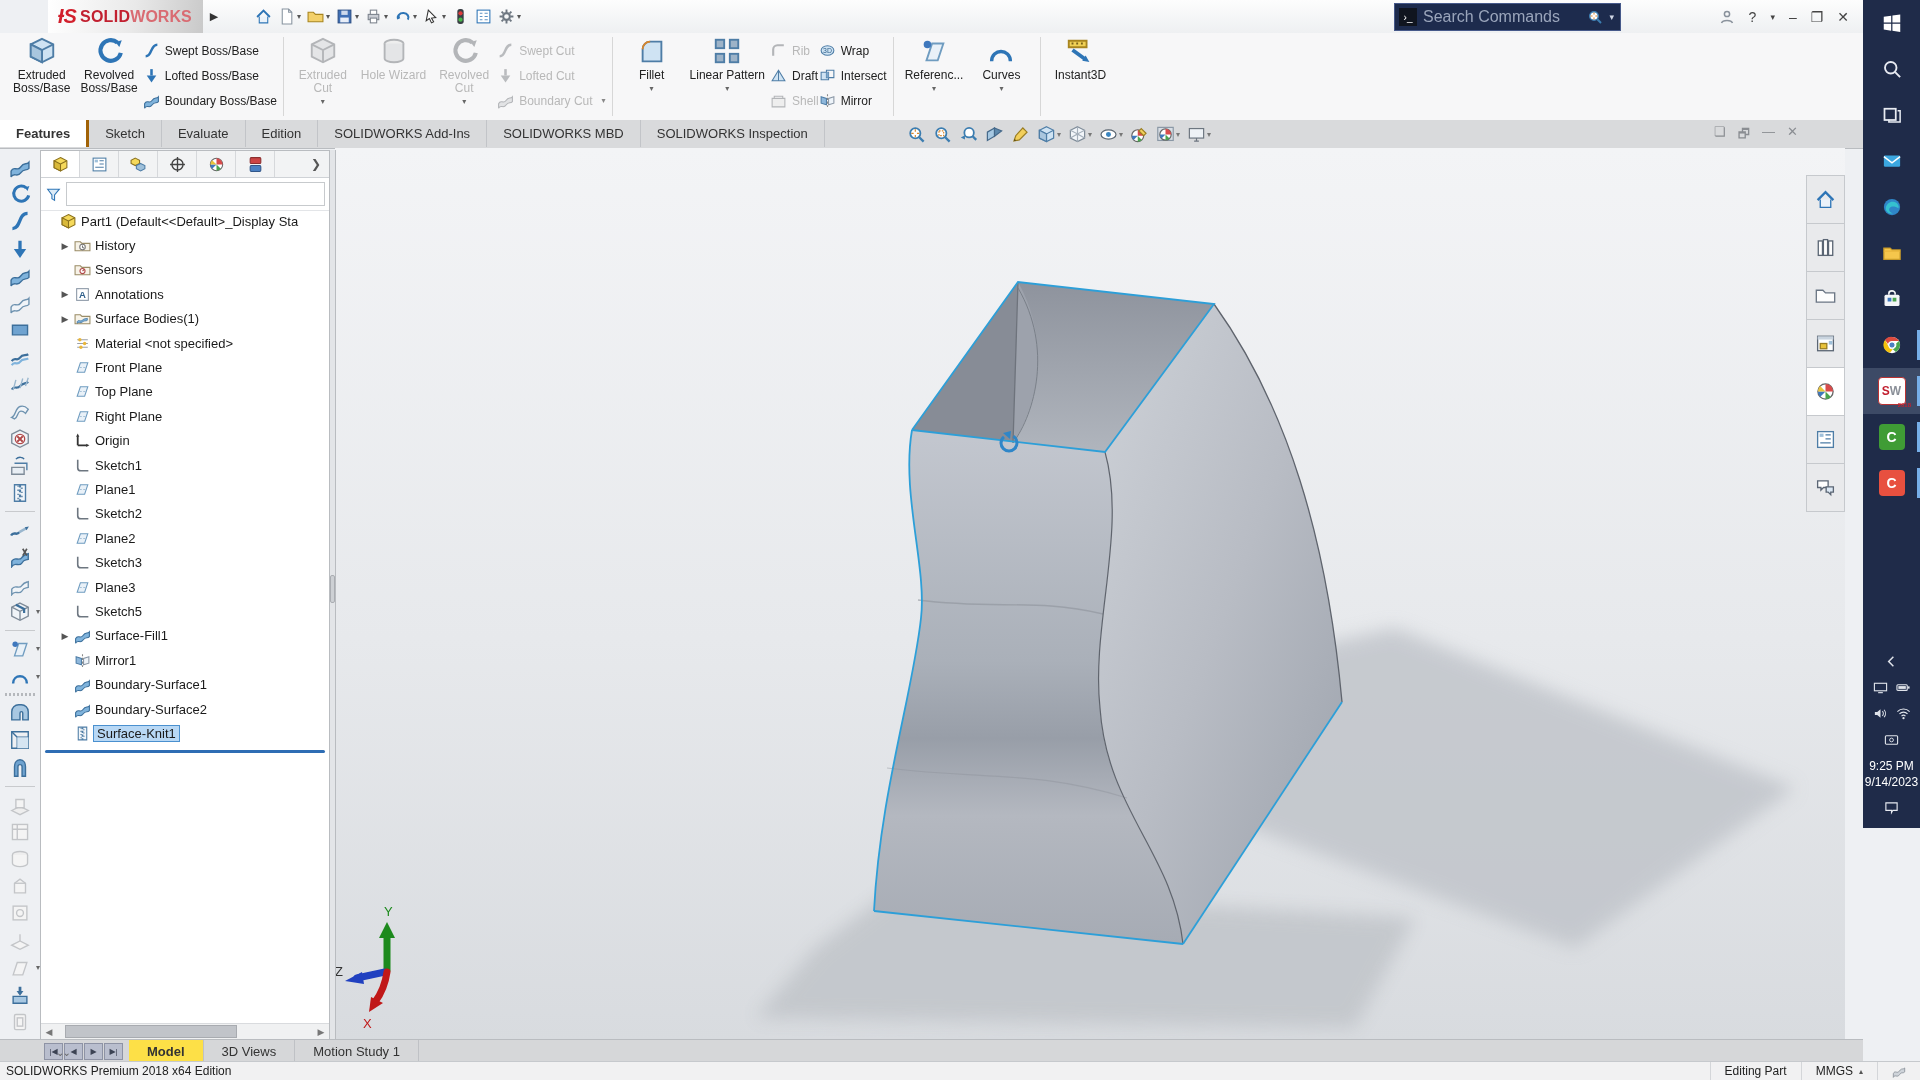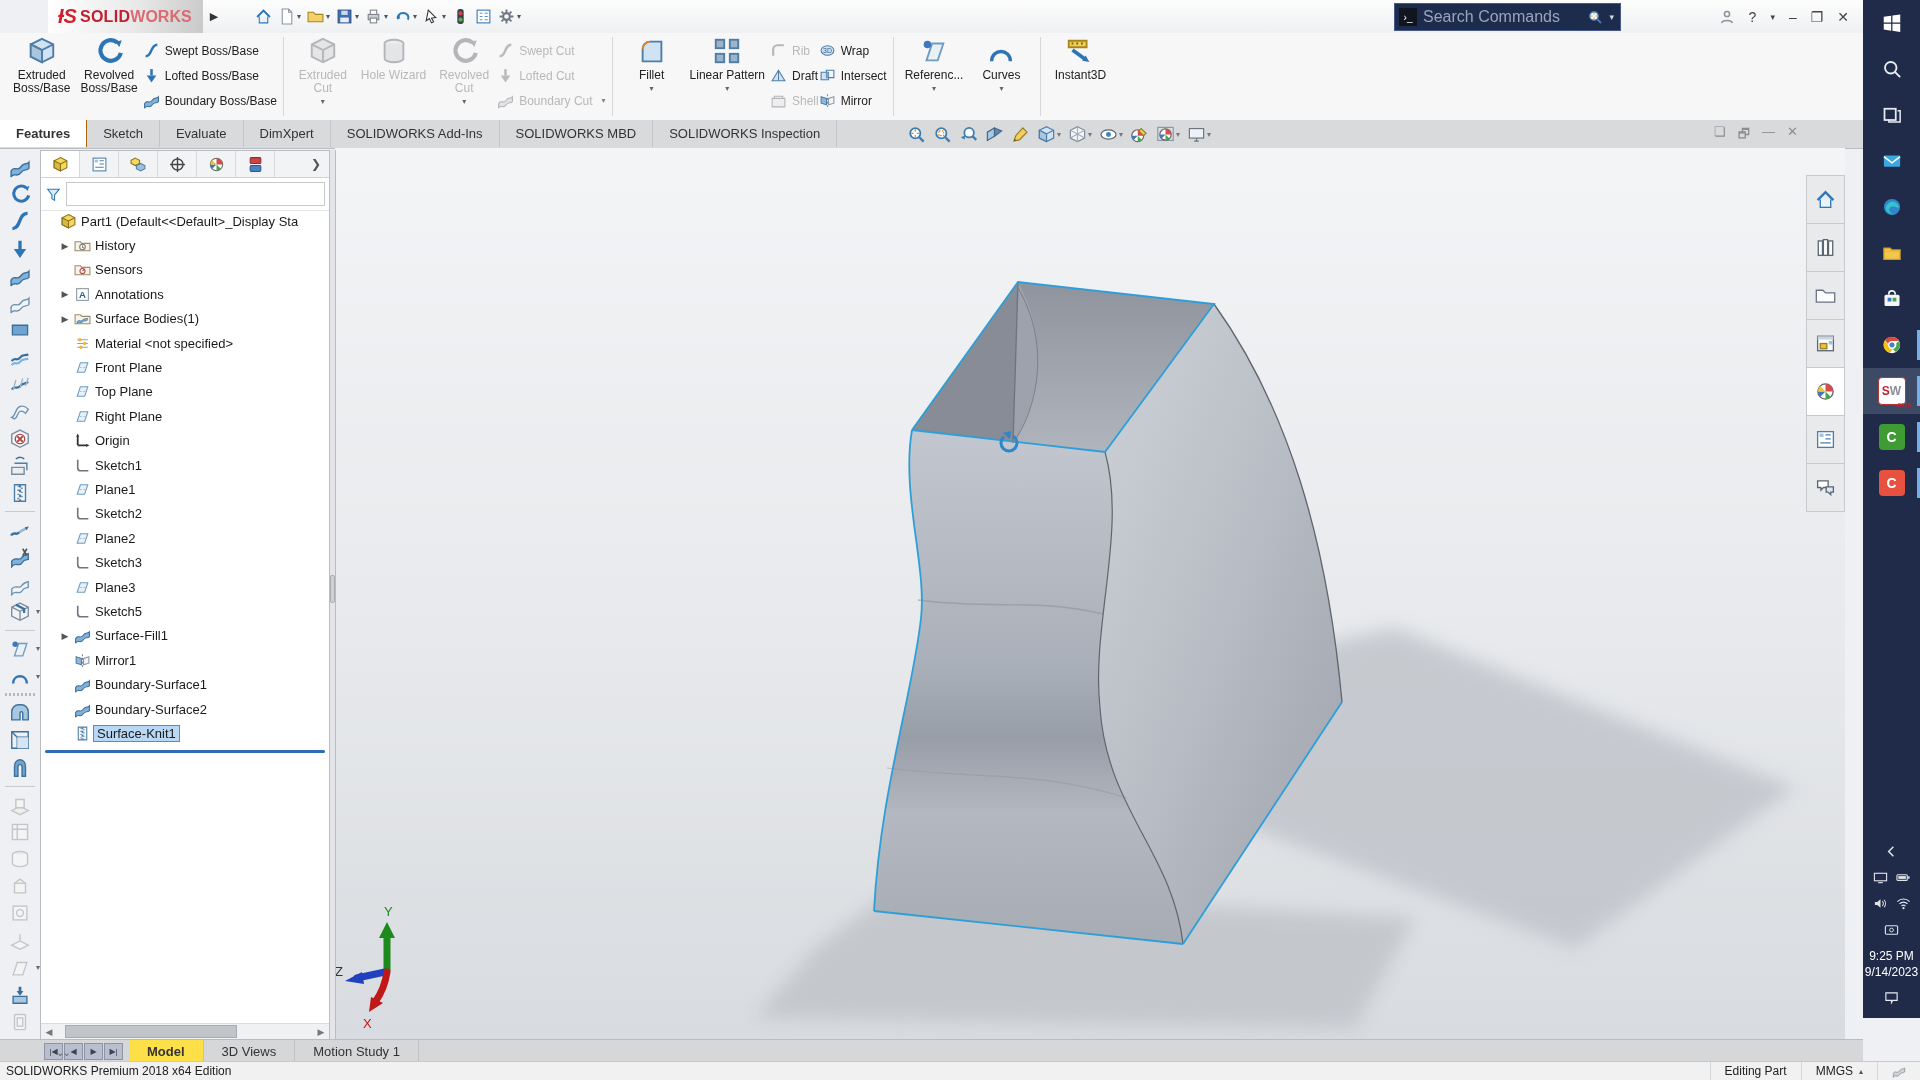--- a/index.html
+++ b/index.html
@@ -31,21 +31,21 @@
   .bigbtn .blabel{font-size:12px;line-height:13px;white-space:pre-line;margin-top:2px;}
   .bigbtn .bdd{font-size:8px;color:#666;margin-top:2px;height:8px;}
   .bigbtn.off .blabel{color:#b8b8b8;}
   .stack{display:flex;flex-direction:column;justify-content:flex-start;padding-top:5px;}
   .stackrow{display:flex;align-items:center;height:25px;gap:5px;font-size:12px;white-space:nowrap;}
   .stackrow.off{color:#b8b8b8;}
   .stackrow .dd{font-size:8px;color:#888;margin-left:4px;}
   
   #tabrow{position:absolute;left:0;top:120px;width:1863px;height:28px;background:#d9dadc;border-bottom:1px solid #b9bcc0;}
   .cmtab{position:relative;float:left;height:27px;line-height:27px;padding:0 16px;font-size:13px;color:#333;border-right:1px solid #c2c4c8;}
-  .cmtab.active{background:#fff;font-weight:bold;border-right:1px solid #a16207;}
+  .cmtab.active{background:#fff;font-weight:bold;border-right:3px solid #a16207;}
   #doc-controls{position:absolute;top:4px;display:flex;gap:12px;color:#8a8d92;font-size:13px;}
   #headsup{position:absolute;left:905px;top:121px;height:26px;display:flex;align-items:center;gap:3px;}
   .hbtn{display:flex;align-items:center;padding:1px 2px;}
   .hbtn .dd{font-size:8px;color:#777;margin-left:1px;}
   
   #lefttools{position:absolute;left:0;top:150px;width:40px;bottom:45px;display:flex;flex-direction:column;align-items:center;padding-top:4px;gap:1px;background:#eef0f3;}
   .ltool{display:flex;align-items:center;justify-content:center;height:27px;position:relative;}
   .ltool .dd{position:absolute;right:-9px;font-size:8px;color:#666;}
   .lsep{width:30px;height:1px;background:#c8cacd;margin:4px 0;}
   .ldots{width:30px;height:3px;margin:3px 0;background:repeating-linear-gradient(90deg,#b5b8bc 0 2px,transparent 2px 4px);}
@@ -71,21 +71,21 @@
   #splitgrip{position:absolute;left:0;top:425px;width:5px;height:28px;background:#cdd0d4;border:1px solid #aaadb2;box-sizing:border-box;border-radius:2px;}
   #collapse-chevron{position:absolute;left:56px;bottom:22px;color:#666;font-size:10px;letter-spacing:-2px;}
   
   #viewport{position:absolute;left:335px;top:148px;width:1510px;height:892px;background:linear-gradient(#f3f4f6 0%,#e7e9ec 55%,#d8dbdf 100%);}
   
   #taskpane{position:absolute;left:1806px;top:175px;width:39px;display:flex;flex-direction:column;}
   .tpbtn{height:47px;background:#e9eaec;border:1px solid #c6c9cd;border-top:none;display:flex;align-items:center;justify-content:center;}
   .tpbtn:first-child{border-top:1px solid #c6c9cd;}
   .tpbtn.active{background:#fff;}
   
-  #taskbar{position:absolute;right:0;top:0;width:57px;height:1018px;background:#1f2b49;display:flex;flex-direction:column;align-items:center;}
+  #taskbar{position:absolute;right:0;top:0;width:57px;height:828px;background:#1f2b49;display:flex;flex-direction:column;align-items:center;}
   .tbicon{position:relative;width:57px;height:46px;display:flex;align-items:center;justify-content:center;}
   .tbicon.active{background:#3d4a66;}
   .tbicon .runbar{position:absolute;right:0;top:8px;bottom:8px;width:3px;background:#76aee8;}
   .appsq{width:26px;height:26px;border-radius:4px;display:flex;align-items:center;justify-content:center;color:#fff;font-weight:bold;font-size:14px;}
   #tray{margin-top:auto;display:flex;flex-direction:column;align-items:center;color:#e8ebf2;width:100%;}
   .trayrow{display:flex;gap:8px;align-items:center;justify-content:center;height:26px;}
   #clock{text-align:center;font-size:12px;line-height:16px;color:#fff;margin:6px 0 4px;}
   
   #bottombar{position:absolute;left:0;bottom:18px;width:1863px;height:22px;background:#d6d7d9;border-top:1px solid #b9bcc0;display:flex;align-items:stretch;}
   #vcr{display:flex;align-items:center;gap:1px;margin-left:44px;}
@@ -471,21 +471,21 @@
         </div>
         <div class="blabel">Instant3D</div>
         <div class="bdd"></div>
       </div>
     </div>
 
   <div id="tabrow">
       <div class="cmtab active">Features</div>
       <div class="cmtab">Sketch</div>
       <div class="cmtab">Evaluate</div>
-      <div class="cmtab">DimXpert</div>
+      <div class="cmtab">Edition</div>
       <div class="cmtab">SOLIDWORKS Add-Ins</div>
       <div class="cmtab">SOLIDWORKS MBD</div>
       <div class="cmtab">SOLIDWORKS Inspection</div>
       <div id="doc-controls" style="left: 1714px;">
         <span>❏</span>
         <span>🗗</span>
         <span>—</span>
         <span>✕</span>
       </div>
     </div>

